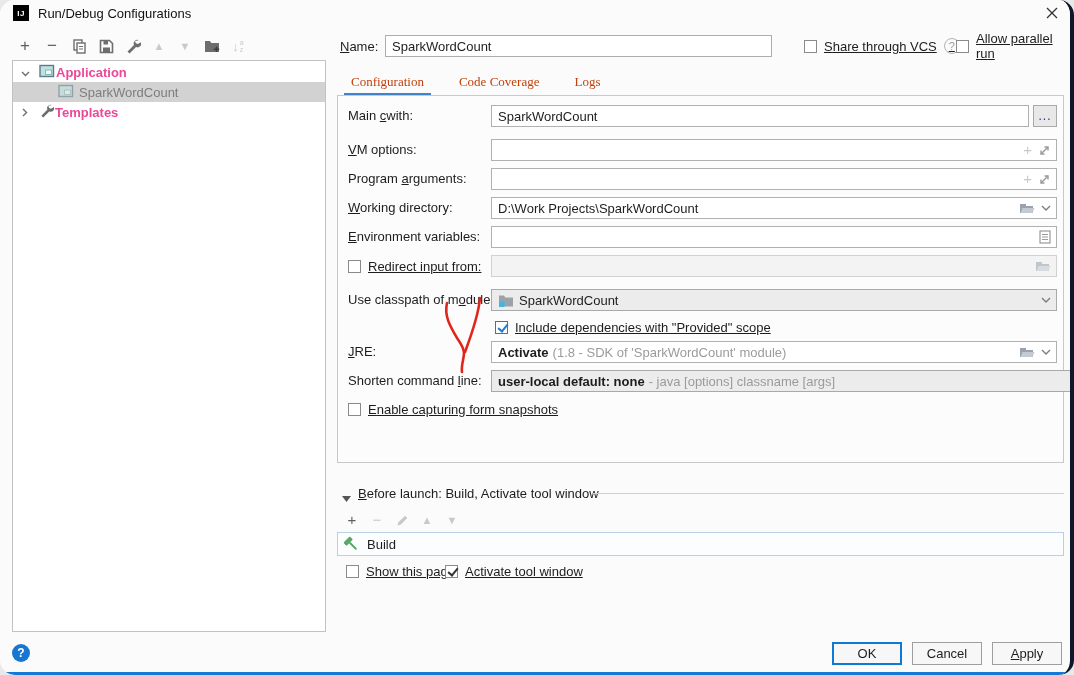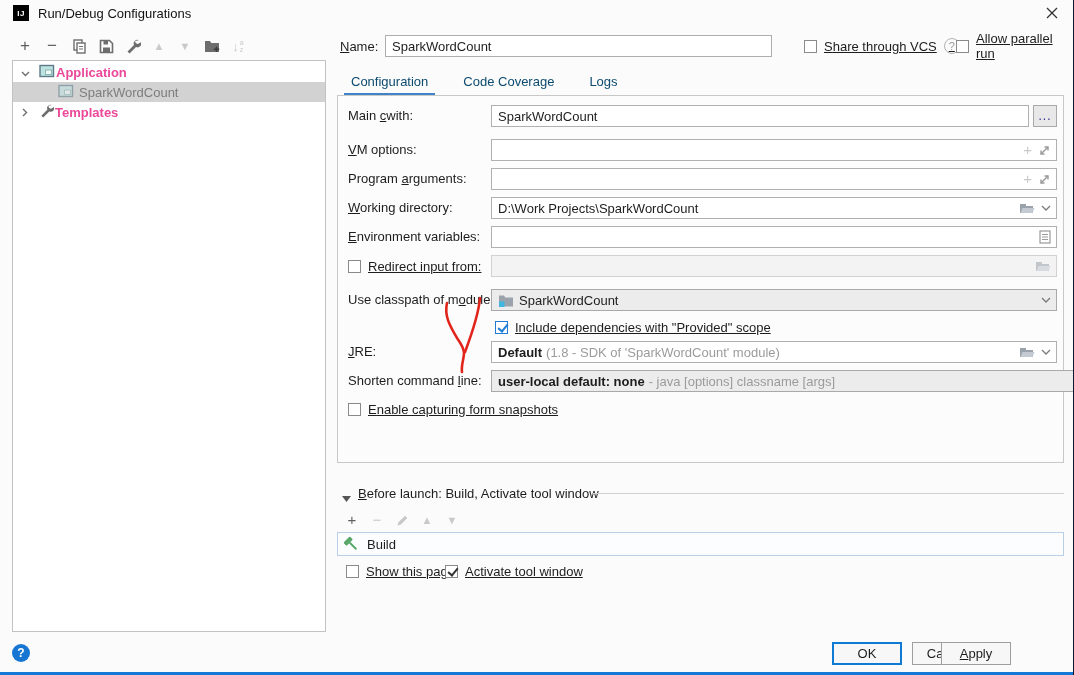--- a/index.html
+++ b/index.html
@@ -1,20 +1,20 @@
 <!DOCTYPE html>
 <html><head>
 <meta charset="utf-8">
 <style>
   * { margin:0; padding:0; box-sizing:border-box; }
   html,body { background:#e9e9e9; }
   .dialog {
     position:relative; width:1074px; height:675px; background:#fbfbfb;
     font-family:"Liberation Sans", sans-serif; font-size:13px; color:#1d1d1d;
-    overflow:hidden; border-right:1px solid #0f172a;
+    overflow:hidden; border-right:4px solid #0f172a;border-radius:15px;
   }
   .abs { position:absolute; }
   
   .titlebar { position:absolute; left:0; top:0; width:1074px; height:27px; background:#fbfbfb; }
   .logo { position:absolute; left:13px; top:5px; width:16px; height:16px; background:#000;
           color:#fff; font-size:8px; font-weight:bold; display:flex; align-items:center; justify-content:center; letter-spacing:.5px; }
   .title-text { position:absolute; left:38px; top:6px; font-size:13px; color:#121212; }
   .close-btn { position:absolute; left:1040px; top:3px; width:24px; height:20px; display:flex; align-items:center; justify-content:center; cursor:default; }
   
   .tb-btn { position:absolute; width:22px; height:20px; display:flex; align-items:center; justify-content:center; }
@@ -37,21 +37,21 @@
   .cb.checked-blue::after { content:""; position:absolute; left:3.5px; top:0.5px; width:4px; height:8px;
       border-right:2px solid #1f7cd6; border-bottom:2px solid #1f7cd6; transform:rotate(40deg); }
   .cb.checked-dark::after { content:""; position:absolute; left:3.5px; top:0.5px; width:4px; height:8px;
       border-right:2px solid #333; border-bottom:2px solid #333; transform:rotate(40deg); }
   .help-circle-outline { width:16px; height:16px; border-radius:50%; border:1px solid #b4b4b4; color:#9a9a9a;
       font-size:11px; display:flex; align-items:center; justify-content:center; }
   .help-circle-filled { position:absolute; left:12px; top:644px; width:18px; height:18px; border-radius:50%;
       background:#1676d2; color:#fff; font-size:12px; font-weight:bold; display:flex; align-items:center; justify-content:center; }
   
   .tabs { position:absolute; left:344px; top:70px; height:26px; display:flex; gap:21px; }
-  .tab { padding:4px 7px 6px 7px; color:#0c4a6e; }
+  .tab { padding:4px 7px 6px 7px; color:#c2410c;font-family:Liberation Serif, serif; }
   .tab.active { border-bottom:3px solid #4083c9; }
   
   .panel { position:absolute; left:337px; top:95px; width:727px; height:368px; background:#fcfcfc; border:1px solid #c8c8c8; }
   .f-label { position:absolute; left:10px; height:22px; line-height:22px; color:#1d1d1d; }
   .field { position:absolute; left:153px; height:22px; background:#fff; border:1px solid #b0b0b0; display:flex; align-items:center; }
   .field input { border:none; outline:none; background:transparent; flex:1; height:100%; padding:0 6px;
       font-family:"Liberation Sans",sans-serif; font-size:13px; color:#1d1d1d; }
   .field .icons { display:flex; align-items:center; gap:6px; padding-right:5px; }
   .field.disabled { background:#f3f3f3; border-color:#d2d2d2; }
   .combo-gray { background:#ececec; border-color:#a9a9a9; }
@@ -290,21 +290,21 @@
     </div>
 
     <div class="cb-row" style="left:157px;top:223px">
       <span class="cb checked-blue"></span>
       <span>Include dependencies with "Provided" scope</span>
     </div>
 
     <div class="f-label" style="top:245px"><span></span><u>J</u><span>RE:</span></div>
     <div class="field" style="top:245px;width:566px">
       <span class="combo-text">
-        <span class="bold">Default</span>
+        <span class="bold">Activate</span>
         <span class="hint" style="margin-left:-1px"> (1.8 - SDK of 'SparkWordCount' module)</span>
       </span>
       <span class="icons">
         <svg width="16" height="12">
           <rect x="1" y="2" width="6" height="3" fill="#9aa2ab"></rect>
             <rect x="1" y="4" width="13" height="7" fill="#9aa2ab"></rect>
           <polygon points="3.5,6 15.5,6 13.5,11 1.5,11" fill="#c3cad1"></polygon>
         </svg>
         <svg width="10" height="6">
             <polyline points="1,1 5,5 9,1" stroke="#7a7a7a" stroke-width="1.3" fill="none"></polyline>
@@ -381,18 +381,18 @@
   <div class="cb-row" style="left:445px;top:563px">
     <span class="cb checked-dark"></span>
     <span>Activate tool window</span>
   </div>
 
   <div class="help-circle-filled">
       <span>?</span>
     </div>
   <div class="btn default" style="left:832px">OK</div>
   <div class="btn" style="left:912px">Cancel</div>
-  <div class="btn" style="left:941px">
+  <div class="btn" style="left:992px">
     <span><span></span><u>A</u><span>pply</span></span>
   </div>
 
   <div class="bottom-edge"></div>
 </div>
 
 </body></html>

